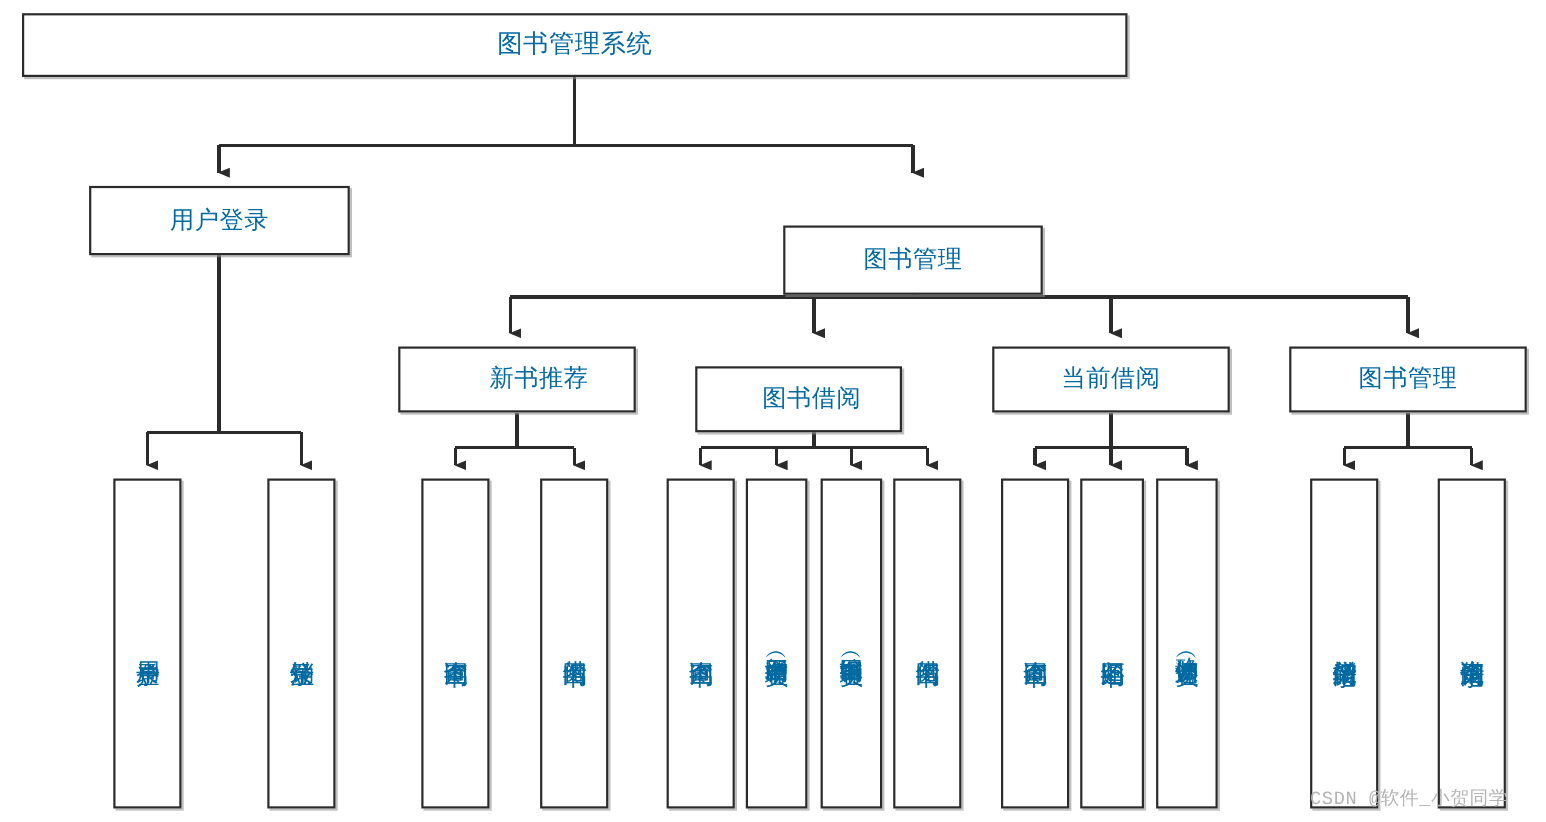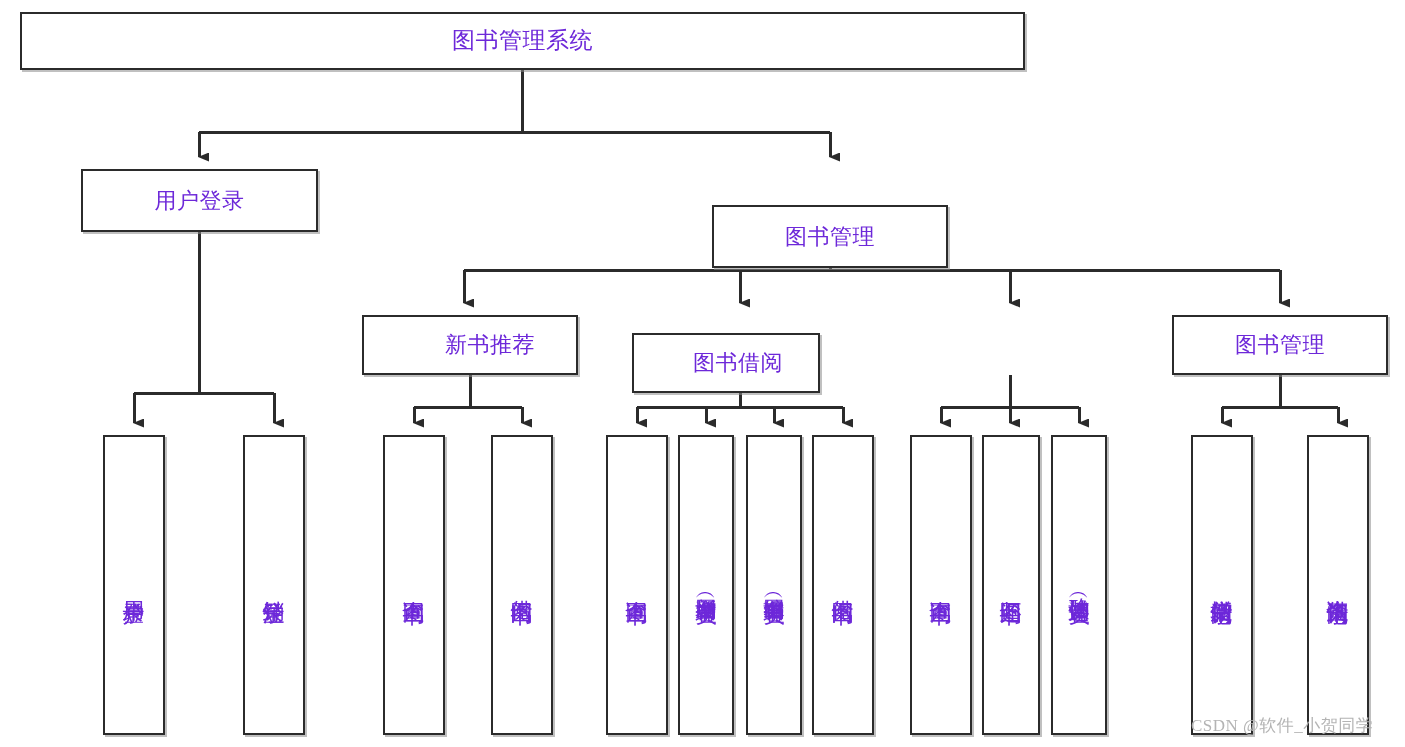--- a/index.html
+++ b/index.html
@@ -27,21 +27,21 @@
     height: 747px;
   }
   .node {
     position: absolute;
     box-sizing: border-box;
     border: 2px solid #2b2b2b;
     background: #ffffff;
     display: flex;
     align-items: center;
     justify-content: center;
-    color: #6d28d9;
+    color: #0369a1;
   }
   .node.shadowed {
     box-shadow: 2px 2px 0 0 rgba(140,140,140,0.55);
   }
   .node-label {
     display: block;
     text-align: center;
     line-height: 1.18;
     letter-spacing: 0.5px;
     white-space: nowrap;
@@ -68,21 +68,21 @@
   }
   .v-node.tall .node-label {
     font-size: 21px;
   }
   .watermark {
     position: absolute;
     font-size: 17px;
     color: #b4b4b4;
     white-space: nowrap;
     letter-spacing: 0.5px;
-    font-family: Liberation Serif, serif;
+    font-family: Liberation Mono, monospace;
   }
 </style>
 </head>
 <body>
 
 <div id="canvas">
 
   <svg id="edges" viewBox="0 0 1405 747" xmlns="http://www.w3.org/2000/svg">
     <defs>
       <marker id="arrow" markerWidth="9" markerHeight="11" refX="4.5" refY="10" orient="auto" markerUnits="userSpaceOnUse">
@@ -143,20 +143,23 @@
   <div class="node h-node shadowed" style="left:712px; top:169px; width:236px; height:63px;margin-top:36px;">
     <span class="node-label">图书管理</span>
   </div>
 
   <div class="node h-node shadowed" style="left:362px; top:315px; width:216px; height:60px;padding-left:40px;">
     <span class="node-label">新书推荐</span>
   </div>
   <div class="node h-node shadowed" style="left:632px; top:333px; width:188px; height:60px;padding-left:24px;">
     <span class="node-label">图书借阅</span>
   </div>
+  <div class="node h-node shadowed" style="left:902px; top:315px; width:216px; height:60px;">
+    <span class="node-label">当前借阅</span>
+  </div>
   <div class="node h-node shadowed" style="left:1172px; top:315px; width:216px; height:60px;">
     <span class="node-label">图书管理</span>
   </div>
 
   <div class="node v-node shadowed" style="left:103px; top:435px; width:62px; height:300px;">
     <span class="node-label">用户登录</span>
   </div>
   <div class="node v-node shadowed" style="left:243px; top:435px; width:62px; height:300px;">
     <span class="node-label">注销登录</span>
   </div>

